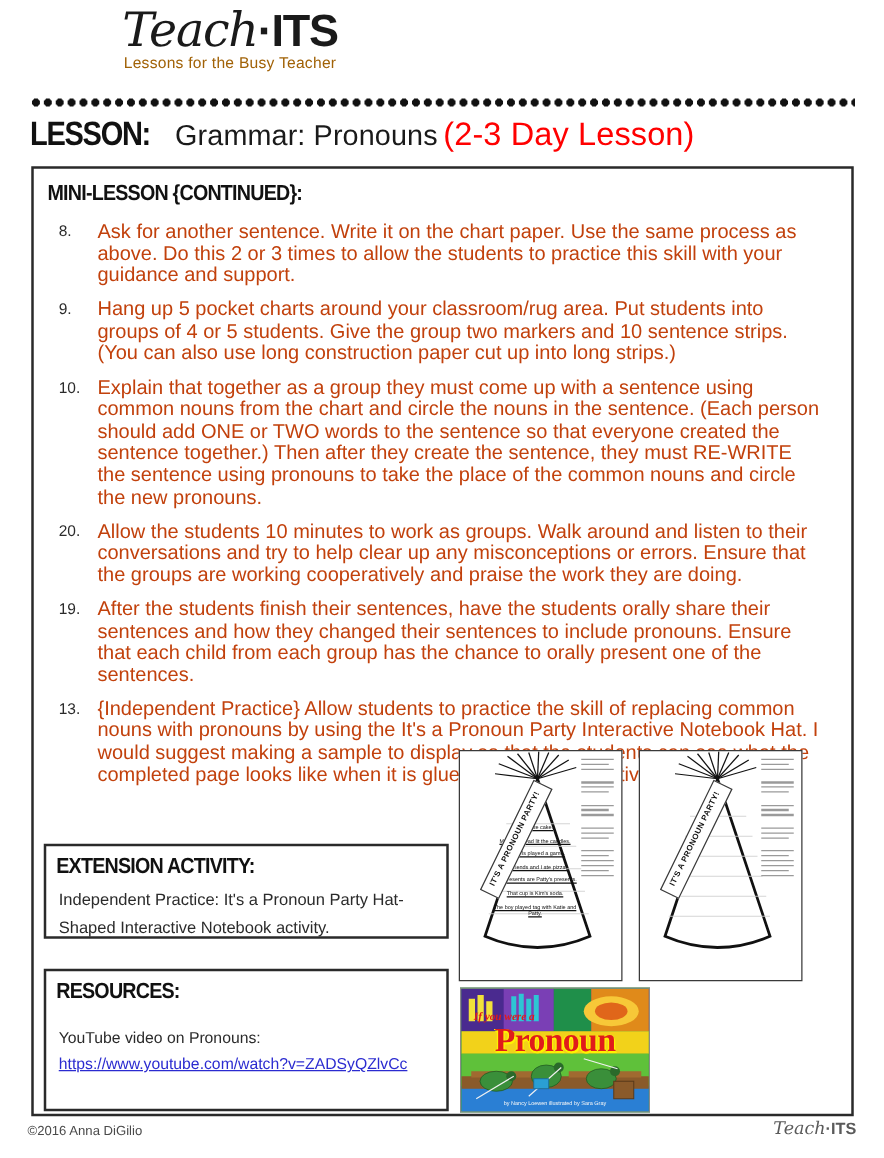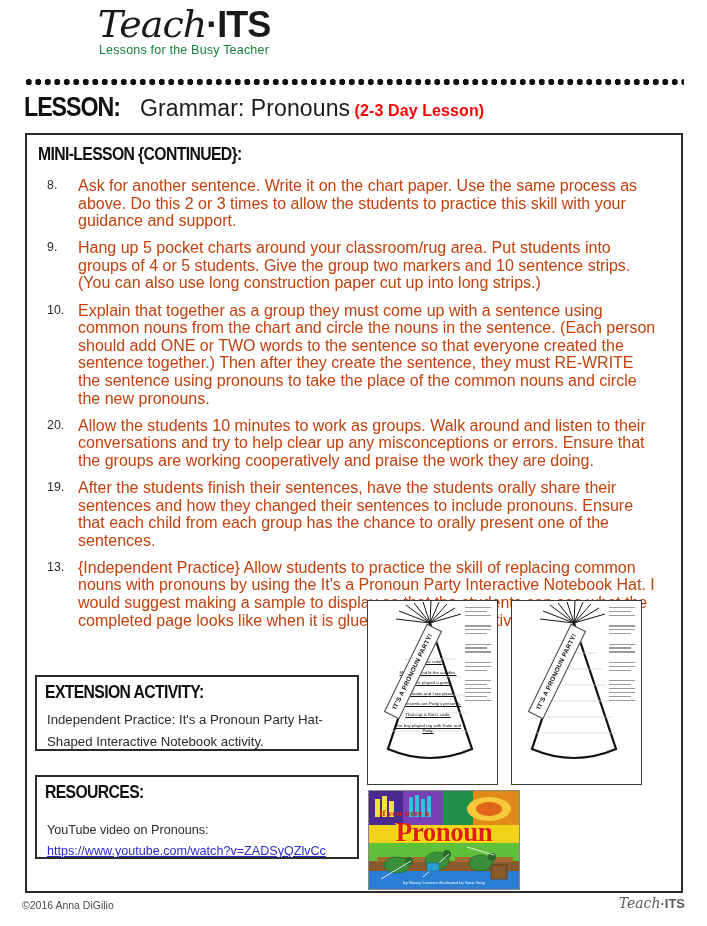--- a/index.html
+++ b/index.html
@@ -36,21 +36,21 @@
   .brand-script .its {
     font-family: "Liberation Sans", sans-serif;
     font-style: normal;
     font-weight: bold;
     font-size: 36px;
     letter-spacing: -1px;
   }
   .brand-sub {
     font-family: "Liberation Sans", sans-serif;
     font-size: 12.5px;
-    color: #15803d;
+    color: #a16207;
     margin-top: -2px;
     letter-spacing: .2px;
   }
 
   .dotrule {
     position: absolute;
     left: 24px;
     top: 78px;
     width: 660px;
     height: 8px;
@@ -76,23 +76,22 @@
     display: inline-block;
   }
   .lesson-title {
     font-family: "Liberation Sans", sans-serif;
     font-size: 23px;
     color: #1a1a1a;
     letter-spacing: .1px;
   }
   .lesson-days {
     font-family: "Liberation Sans", sans-serif;
-    font-size: 16px;
+    font-size: 26px;
     letter-spacing: .1px;
-    font-weight: bold;
   }
 
   
   .page-box {
     position: absolute;
     left: 25px;
     top: 133px;
     width: 658px;
     height: 760px;
     border: 2px solid #2a2a2a;
@@ -152,21 +151,21 @@
     width: 324px;
     height: 76px;
     border: 2px solid #2a2a2a;
     box-sizing: border-box;
   }
   .res-box {
     position: absolute;
     left: 8px;
     top: 640px;
     width: 324px;
-    height: 84px;
+    height: 114px;
     border: 2px solid #2a2a2a;
     box-sizing: border-box;
   }
   .box-head {
     position: absolute;
     left: 8px;
     top: 5px;
   }
   .box-body {
     position: absolute;
@@ -281,20 +280,21 @@
     color: #e01b1b;
     text-shadow: 1px 1px 0 #fff200, -1px 0 0 #fff200, 0 1px 0 #fff200;
     letter-spacing: -.5px;
     z-index: 3;
   }
   .book-kicker {
     position: absolute;
     left: 10px;
     top: 17px;
     font-family: "Liberation Serif", serif;
+    font-style: italic;
     font-weight: bold;
     font-size: 9px;
     color: #e01b1b;
     z-index: 3;
   }
   .book-byline {
     position: absolute;
     left: 0; right: 0;
     bottom: 4px;
     text-align: center;

